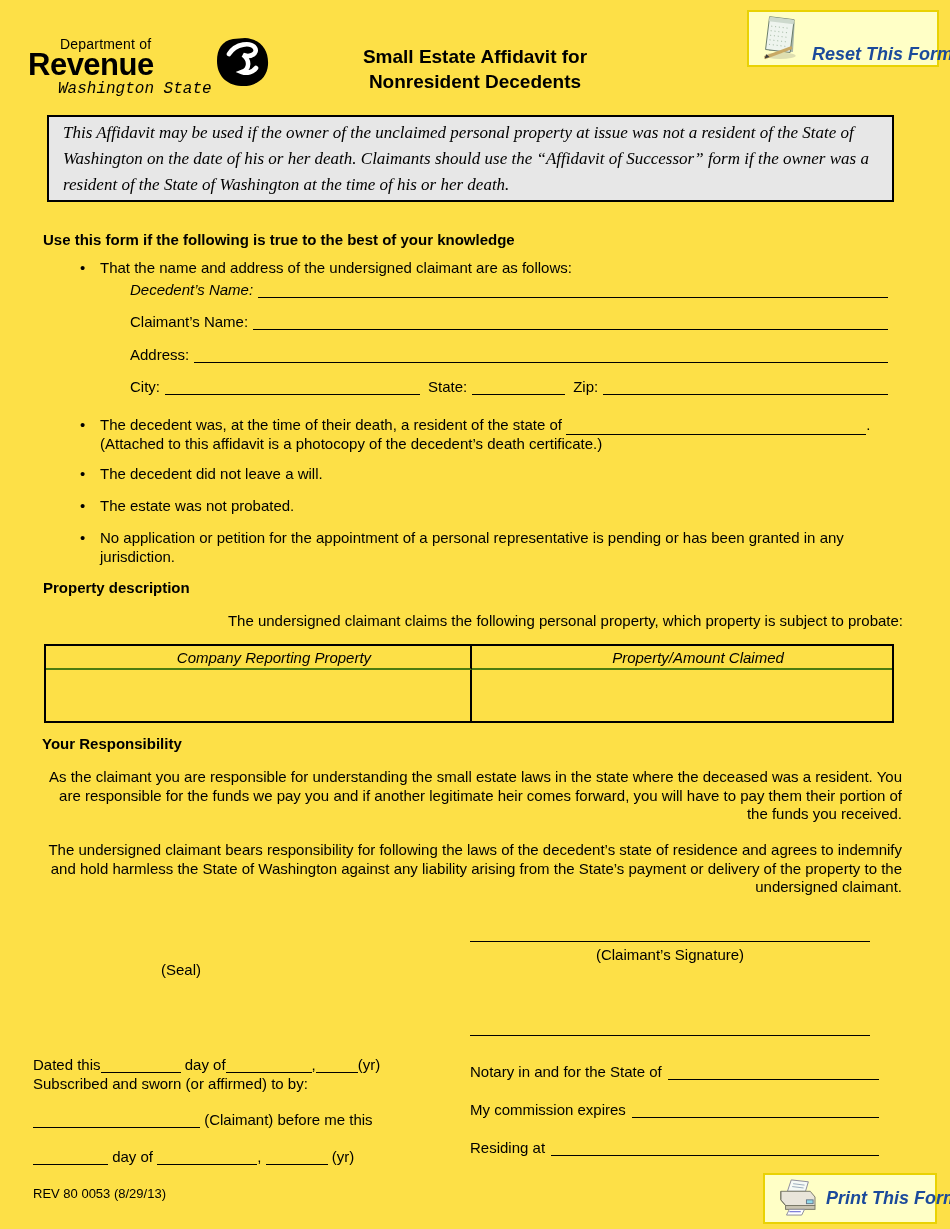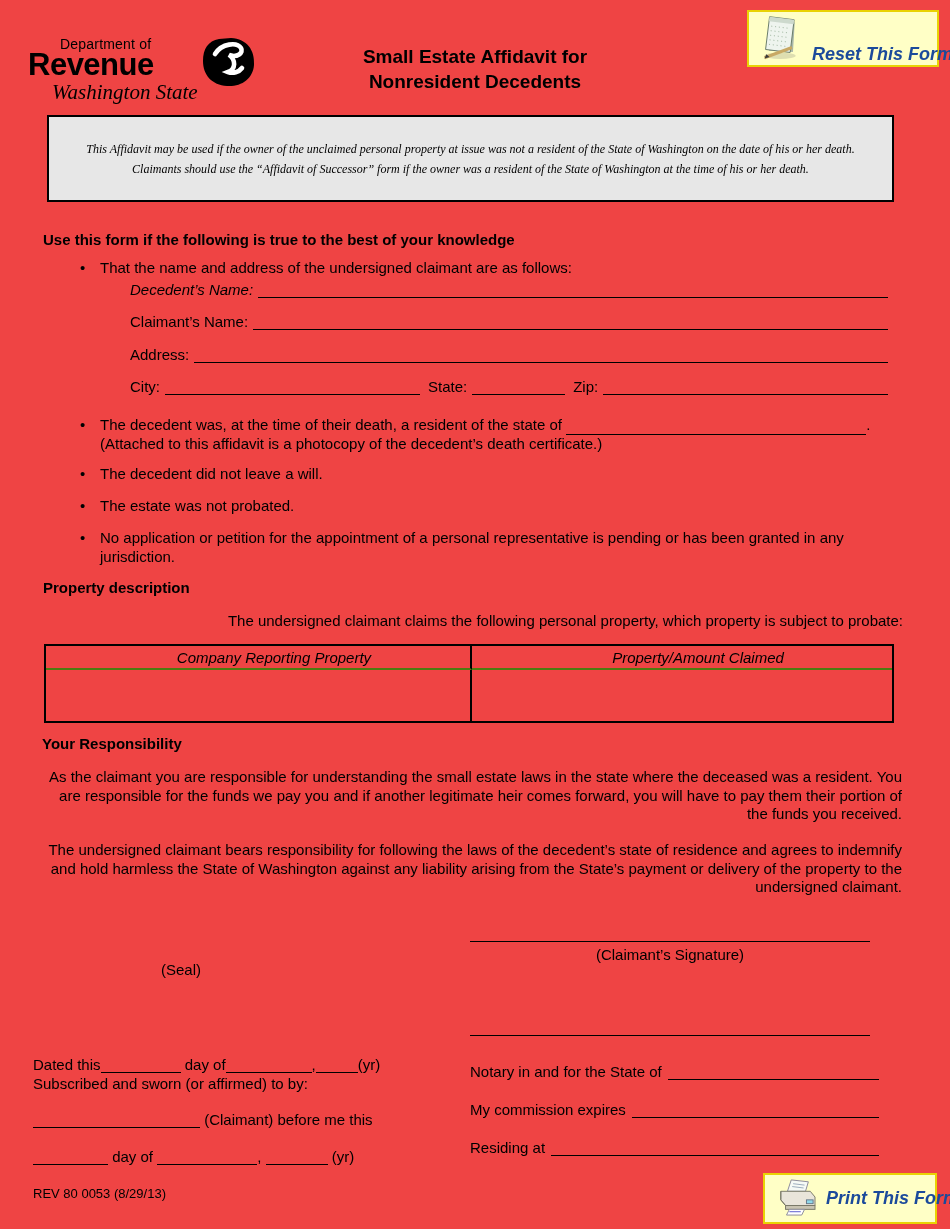--- a/index.html
+++ b/index.html
@@ -1,39 +1,39 @@
 <!DOCTYPE html>
 <html><head>
 <meta charset="utf-8">
 <style>
   html,body{margin:0;padding:0;background:#fff;}
   .page{
-    position:relative;width:950px;height:1229px;background:#ef4444;
+    position:relative;width:950px;height:1229px;background:#fde047;
     font-family:"Liberation Sans",sans-serif;color:#000;overflow:hidden;
   }
   
   .logo{position:absolute;left:28px;top:36px;display:flex;align-items:flex-start;}
   .logo-text{display:flex;flex-direction:column;align-items:flex-start;}
   .logo-dept{font-size:14px;margin-left:32px;letter-spacing:.2px;}
   .logo-rev{font-size:31px;font-weight:bold;letter-spacing:-.5px;margin-top:-5px;}
-  .logo-state{font-size:21px;font-style:italic;margin-left:24px;margin-top:-3px;font-family:Liberation Serif, serif;}
+  .logo-state{font-size:16px;font-style:italic;margin-left:30px;margin-top:-3px;font-family:Liberation Mono, monospace;}
   .logo-mark{margin-left:4px;margin-top:2px;}
   .page-title{position:absolute;left:0;right:0;top:44px;text-align:center;
     font-size:19px;font-weight:bold;line-height:25px;}
   
   .form-btn{position:absolute;background:#ffffc6;border:2px solid #e9d204;
     display:flex;align-items:center;gap:9px;padding:0 10px;cursor:pointer;box-sizing:border-box;}
   .reset-btn{left:747px;top:10px;width:192px;height:57px;align-items:flex-end;}
   .print-btn{left:763px;top:1173px;width:174px;height:51px;}
   .btn-label{color:#1b4a9b;font-weight:bold;font-style:italic;font-size:18px;white-space:nowrap;}
   
   .notice-box{position:absolute;left:47px;top:115px;width:847px;height:87px;box-sizing:border-box;
     border:2px solid #000;background:#e7e7e7;display:flex;align-items:center;justify-content:center;}
-  .notice-text{font-family:"Liberation Serif",serif;font-style:italic;font-size:12px;
-    line-height:20px;text-align:center;padding:0 14px;}
+  .notice-text{font-family:"Liberation Serif",serif;font-style:italic;font-size:17px;
+    line-height:26px;padding:0 14px;}
   
   .h-bold{position:absolute;font-size:15px;font-weight:bold;}
   .txt{position:absolute;font-size:15px;line-height:18.5px;text-align:right;}
   .bullet-item{position:absolute;left:80px;display:flex;font-size:15px;line-height:18.5px;}
   .bullet-dot{width:20px;flex:0 0 20px;}
   .bullet-body{width:795px;}
   .blank{display:inline-block;border-bottom:1px solid #000;height:15px;vertical-align:bottom;}
   .field-row{position:absolute;left:130px;right:62px;display:flex;align-items:flex-end;font-size:15px;}
   .field-row .lbl{white-space:nowrap;margin-right:5px;}
   .field-row .blank{flex:1;}

